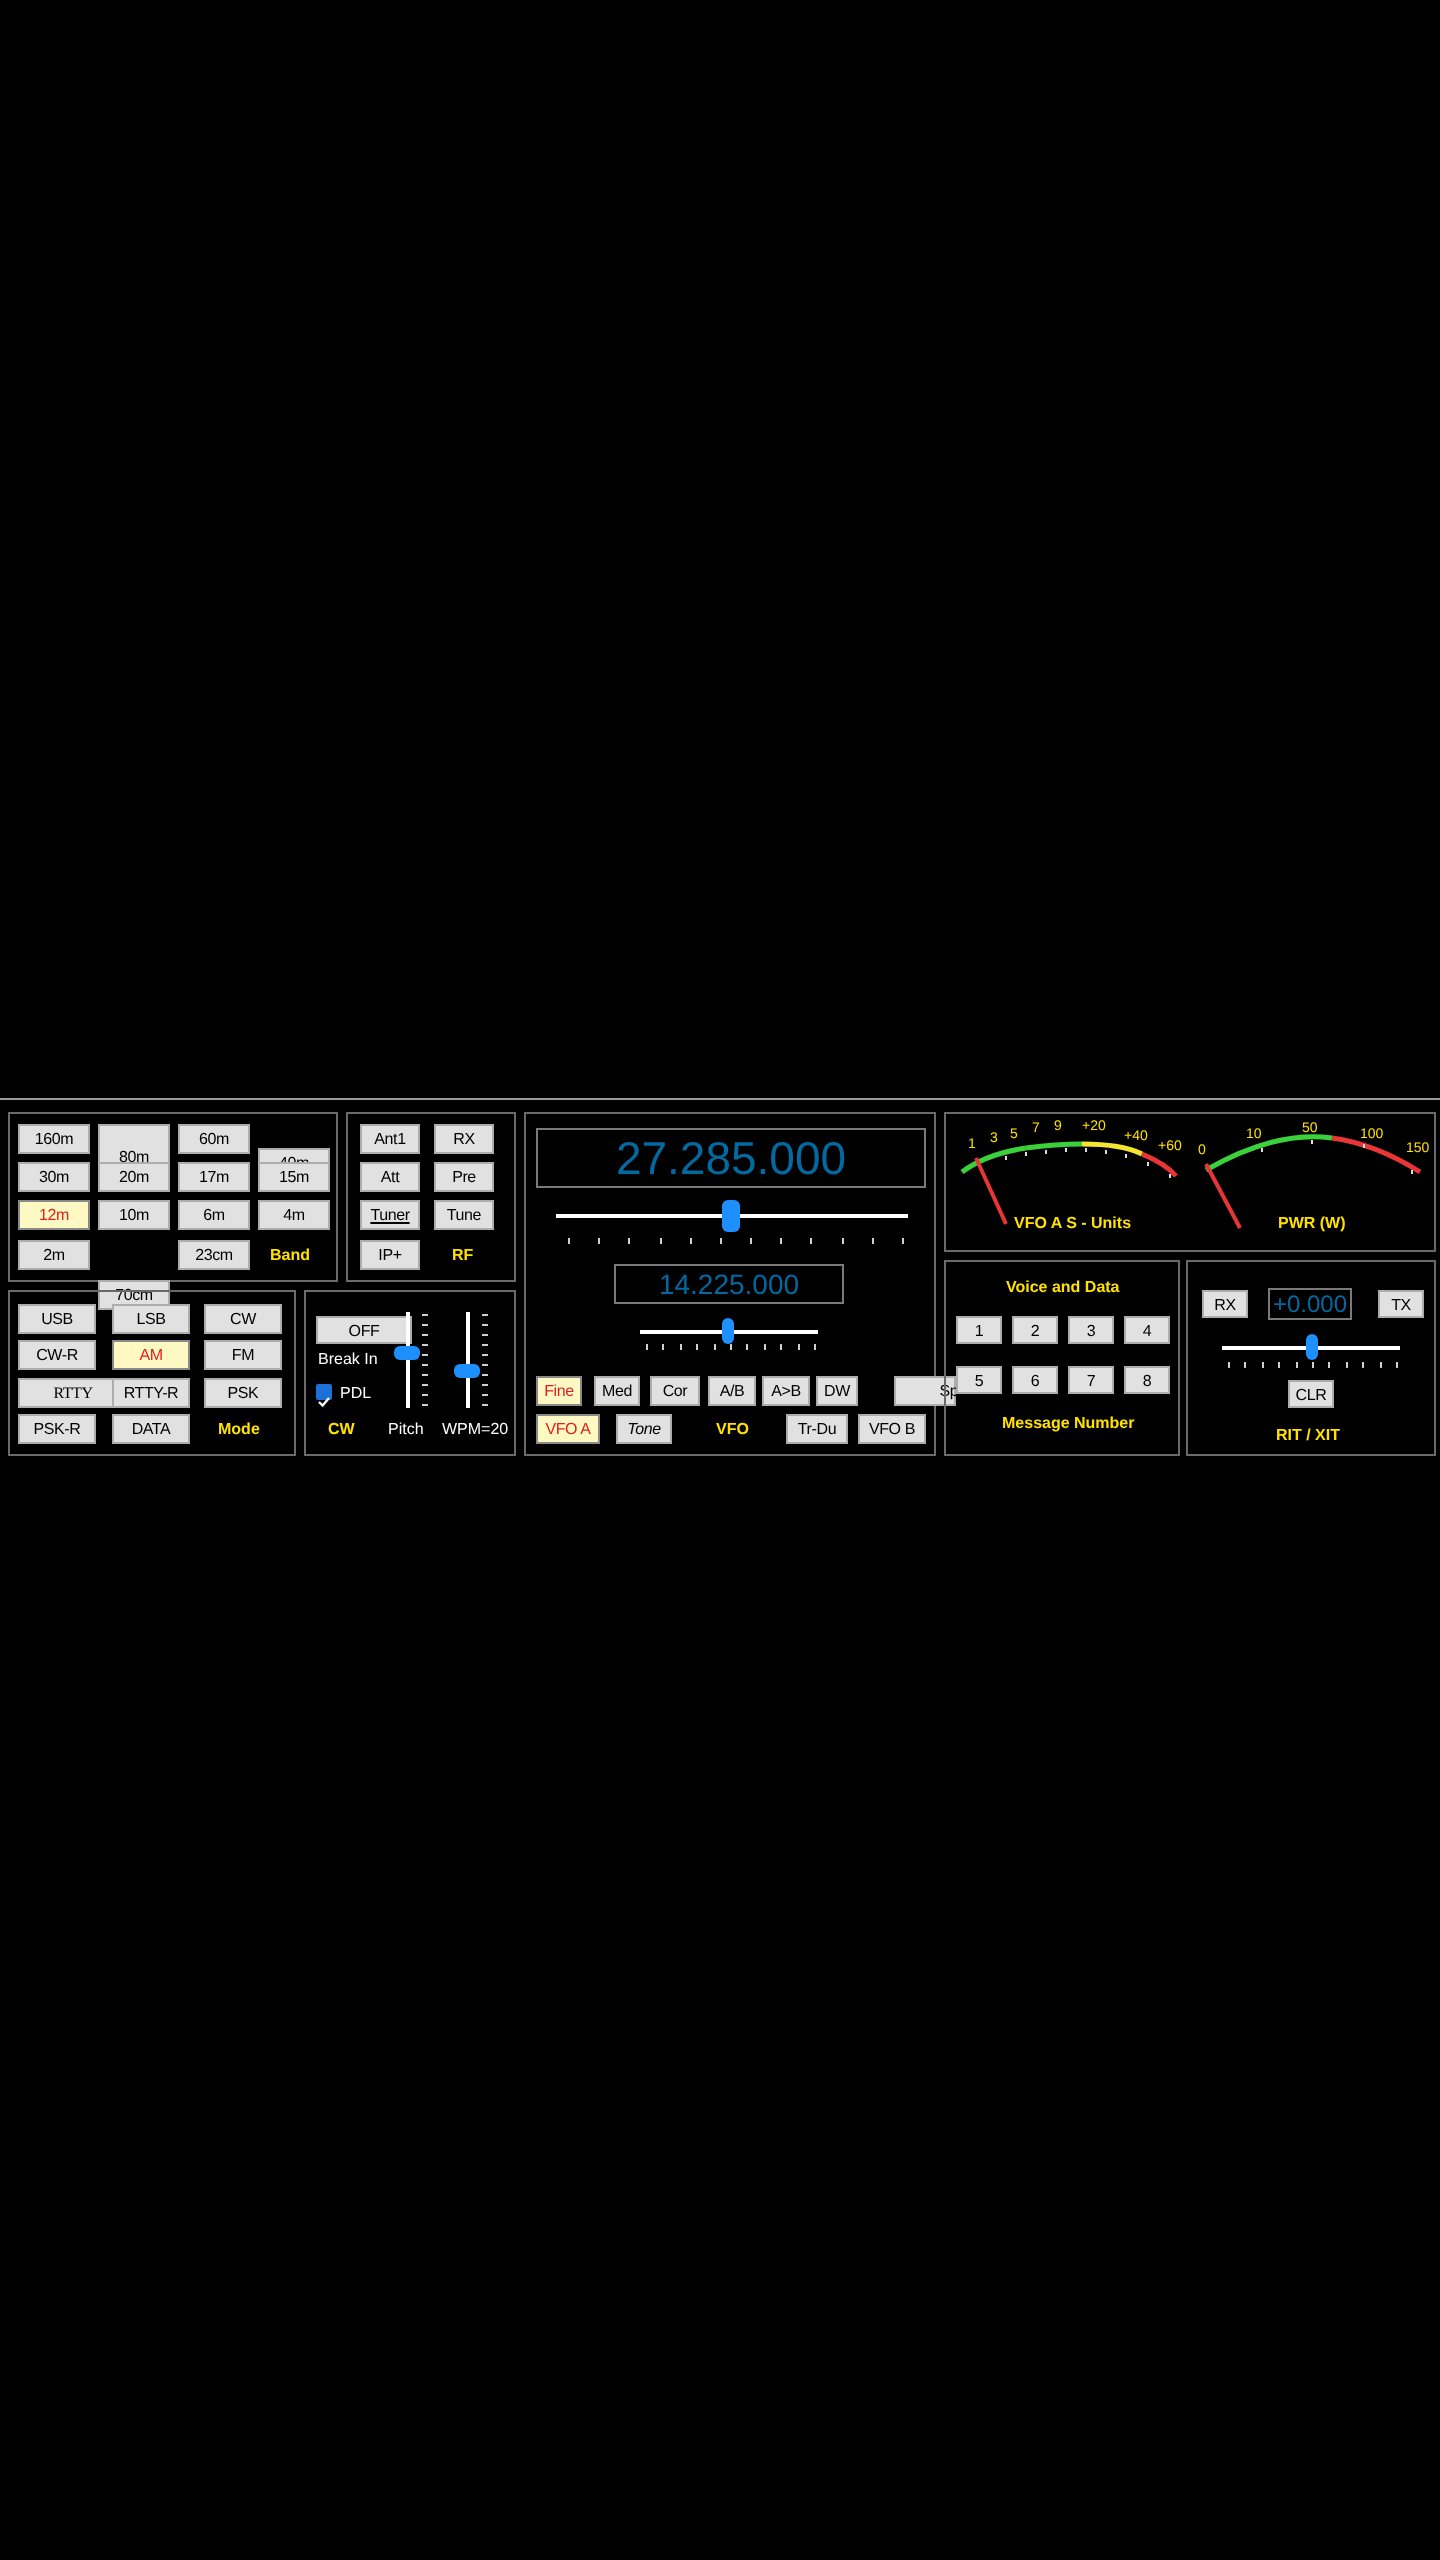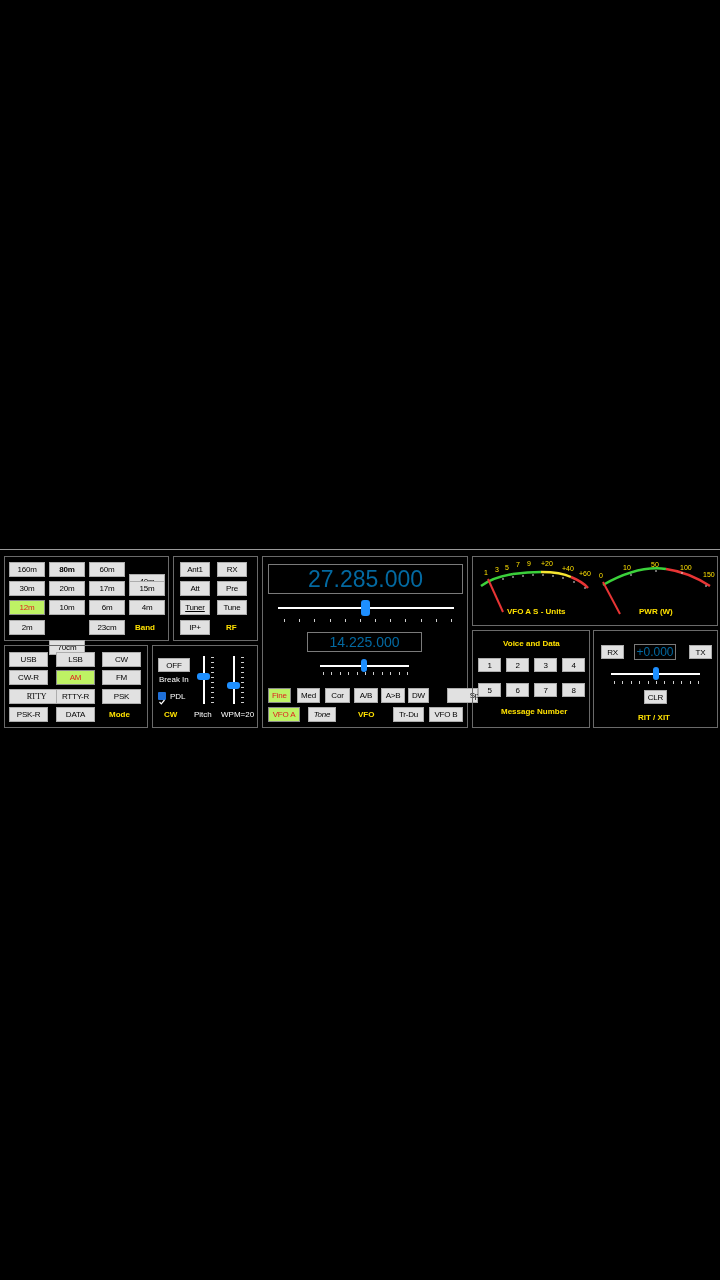--- a/index.html
+++ b/index.html
@@ -3,41 +3,41 @@
 <meta charset="utf-8">
 <style>
   html, body { margin:0; padding:0; }
   body { width:720px; height:1280px; background:#000; position:relative; overflow:hidden;
          font-family:"Liberation Sans", sans-serif; }
   .topline { position:absolute; left:0; top:549px; width:720px; height:1px; background:#9a9a9a; }
   .panel { position:absolute; border:1px solid #6a6a6a; box-sizing:border-box; }
   .btn { position:absolute; background:#e1e1e1; border:1px solid #adadad; box-sizing:border-box;
          color:#000; font-size:8px; display:flex; align-items:center; justify-content:center;
          font-family:"Liberation Sans", sans-serif; letter-spacing:-0.2px; cursor:pointer; }
-  .btn.active { color:#e02020; background:#bef264; border-color:#8a8a8a; }
+  .btn.active { color:#e02020; background:#fef9c3; border-color:#8a8a8a; }
   .lbl { position:absolute; color:#ffe100; font-size:8px; font-weight:bold; white-space:nowrap; }
   .wlbl { position:absolute; color:#fff; font-size:8px; white-space:nowrap; }
   .freq { position:absolute; border:1px solid #7a7a7a; box-sizing:border-box; color:#0369a1;
           display:flex; align-items:center; justify-content:center; }
   .track { position:absolute; height:2px; background:#fff; }
   .thumb { position:absolute; background:#1e8fff; border-radius:3px; }
   .ticks { position:absolute; display:flex; justify-content:space-between; }
   .ticks span { width:1px; height:3px; background:#cfcfcf; display:block; }
   .vticks { position:absolute; display:flex; flex-direction:column; justify-content:space-between; }
   .vticks span { width:3px; height:1px; background:#cfcfcf; display:block; }
   .vtrack { position:absolute; width:2px; background:#fff; }
 </style>
 </head>
 <body>
 
 <div class="topline"></div>
 
 <div class="panel" style="left:4px;top:556px;width:165px;height:85px;">
   <div class="btn" style="left:4px;top:5px;width:36px;height:15px;">160m</div>
-  <div class="btn" style="left:44px;top:5px;width:36px;height:15px;font-weight:bold;">80m</div>
+  <div class="btn" style="left:44px;top:5px;width:36px;height:32px;">80m</div>
   <div class="btn" style="left:84px;top:5px;width:36px;height:15px;">60m</div>
   <div class="btn" style="left:124px;top:17px;width:36px;height:14px;">40m</div>
   <div class="btn" style="left:4px;top:24px;width:36px;height:15px;">30m</div>
   <div class="btn" style="left:44px;top:24px;width:36px;height:15px;">20m</div>
   <div class="btn" style="left:84px;top:24px;width:36px;height:15px;">17m</div>
   <div class="btn" style="left:124px;top:24px;width:36px;height:15px;">15m</div>
   <div class="btn active" style="left:4px;top:43px;width:36px;height:15px;">12m</div>
   <div class="btn" style="left:44px;top:43px;width:36px;height:15px;">10m</div>
   <div class="btn" style="left:84px;top:43px;width:36px;height:15px;">6m</div>
   <div class="btn" style="left:124px;top:43px;width:36px;height:15px;">4m</div>
@@ -67,21 +67,21 @@
   <div class="btn" style="left:97px;top:24px;width:39px;height:15px;">FM</div>
   <div class="btn" style="left:4px;top:43px;width:55px;height:15px;font-family:Liberation Serif, serif;">RTTY</div>
   <div class="btn" style="left:51px;top:43px;width:39px;height:15px;">RTTY-R</div>
   <div class="btn" style="left:97px;top:43px;width:39px;height:15px;">PSK</div>
   <div class="btn" style="left:4px;top:61px;width:39px;height:15px;">PSK-R</div>
   <div class="btn" style="left:51px;top:61px;width:39px;height:15px;">DATA</div>
   <div class="lbl" style="left:104px;top:64px;">Mode</div>
 </div>
 
 <div class="panel" style="left:152px;top:645px;width:106px;height:83px;">
-  <div class="btn" style="left:5px;top:12px;width:32px;height:14px;">OFF</div>
+  <div class="btn" style="left:5px;top:12px;width:48px;height:14px;">OFF</div>
   <div class="wlbl" style="left:6px;top:29px;">Break In</div>
   <div style="position:absolute;left:5px;top:46px;width:8px;height:8px;background:#1e6fd8;border-radius:1px;">
     <svg width="8" height="8" viewBox="0 0 8 8">
         <path d="M1.5 4 L3.3 5.8 L6.5 2" stroke="#fff" stroke-width="1.2" fill="none"></path>
       </svg>
   </div>
   <div class="wlbl" style="left:17px;top:46px;">PDL</div>
   <div class="lbl" style="left:11px;top:64px;">CW</div>
 
   <div class="vtrack" style="left:50px;top:10px;height:48px;"></div>

